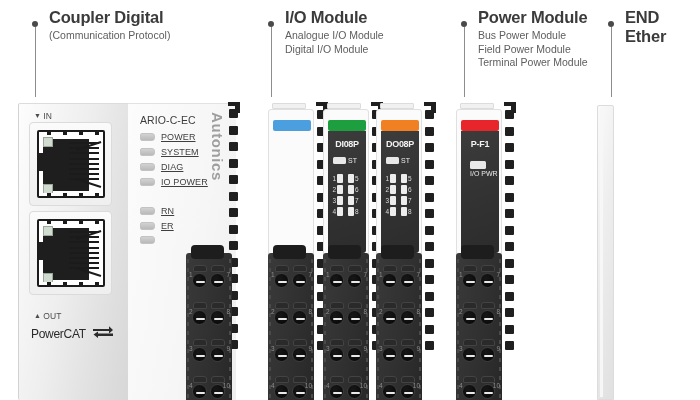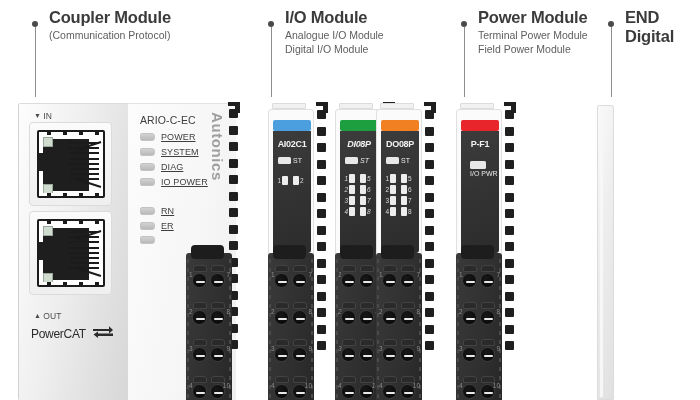--- a/index.html
+++ b/index.html
@@ -230,21 +230,21 @@
 </head>
 <body>
 
 <div id="stage">
 
   <div id="callouts">
       <div class="callout" style="left: 32px; top: 8px;">
         <div class="dot"></div>
         <div class="stem" style="height:70px"></div>
         <div class="ctext">
-          <div class="c-title">Coupler Module</div>
+          <div class="c-title">Coupler Digital</div>
           <div class="c-sub">
             <div>(Communication Protocol)</div>
           </div>
         </div>
       </div>
       <div class="callout" style="left: 268px; top: 8px;">
         <div class="dot"></div>
         <div class="stem" style="height:70px"></div>
         <div class="ctext">
           <div class="c-title">I/O Module</div>
@@ -253,30 +253,31 @@
             <div>Digital I/O Module</div>
           </div>
         </div>
       </div>
       <div class="callout" style="left: 461px; top: 8px;">
         <div class="dot"></div>
         <div class="stem" style="height:70px"></div>
         <div class="ctext">
           <div class="c-title">Power Module</div>
           <div class="c-sub">
+            <div>Bus Power Module</div>
+            <div>Field Power Module</div>
             <div>Terminal Power Module</div>
-            <div>Field Power Module</div>
           </div>
         </div>
       </div>
       <div class="callout" style="left: 608px; top: 8px;">
         <div class="dot"></div>
         <div class="stem" style="height:70px"></div>
         <div class="ctext">
-          <div class="c-title" style="white-space: normal; width: 62px;">END Digital</div>
+          <div class="c-title" style="white-space: normal; width: 62px;">END Ether</div>
         </div>
       </div>
     </div>
 
   <div id="rail">
 
     <div class="coupler">
       <div class="coupler-face"></div>
 
       <div class="lbl-in">
@@ -453,36 +454,20 @@
             </div>
           </div>
       </div>
     </div>
 
     <div id="modules">
         <div class="mod" style="left: 268px;">
           <div class="topclip"></div>
           <div class="shellw">
        <div class="band" style="background:#4c9fdf"></div>
-       <div class="facep">
-         <div class="mname">AI02C1</div>
-         <div class="st-row">
-         <span class="st-chip"></span>
-         <span class="st-lbl">ST</span>
-       </div>
-         <div class="chgrid" style="top:44px">
-      <div class="chline">
-        <span class="chn">1</span>
-        <span class="chled"></span>
-        <span class="gap6"></span>
-        <span class="chled"></span>
-        <span class="chn" style="text-align:left">2</span>
-      </div>
-              </div>
-       </div>
      </div>
           <div class="fins">
        <i></i>
             <i></i>
             <i></i>
             <i></i>
             <i></i>
             <i></i>
             <i></i>
             <i></i>
@@ -528,21 +513,21 @@
                 <div class="slot" style="left:4px"></div>
                 <div class="hole" style="left:3px"></div>
                 <div class="slot" style="left:22px"></div>
                 <div class="hole" style="left:21px"></div>
                 <div class="tnum" style="left:0px">4</div>
                 <div class="tnum" style="right:-1px">10</div>
               </div>
             </div>
      </div>
         </div>
-        <div class="mod" style="left: 335px; font-style: italic;">
+        <div class="mod" style="left: 323px;">
           <div class="topclip"></div>
           <div class="shellw">
        <div class="band" style="background:#1d9e3f"></div>
        <div class="facep">
          <div class="mname">DI08P</div>
          <div class="st-row">
          <span class="st-chip"></span>
          <span class="st-lbl">ST</span>
        </div>
          <div class="chgrid">

